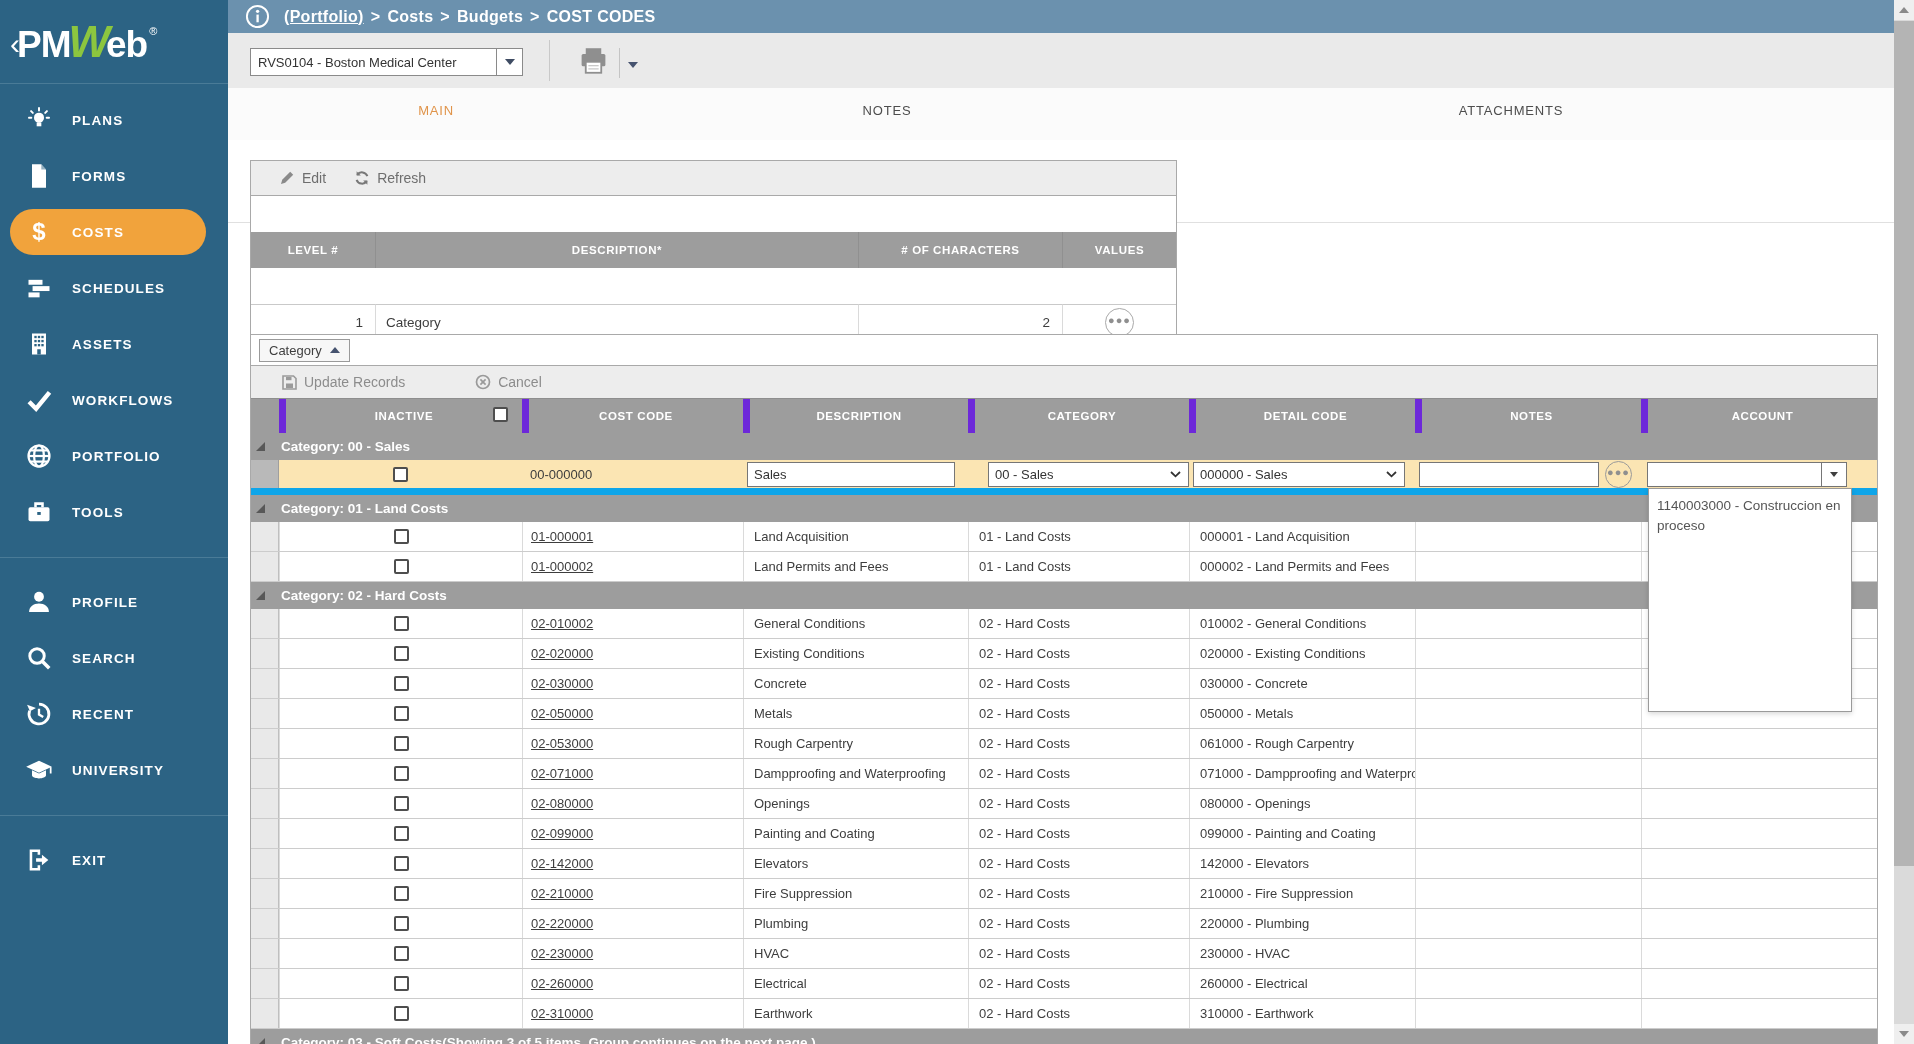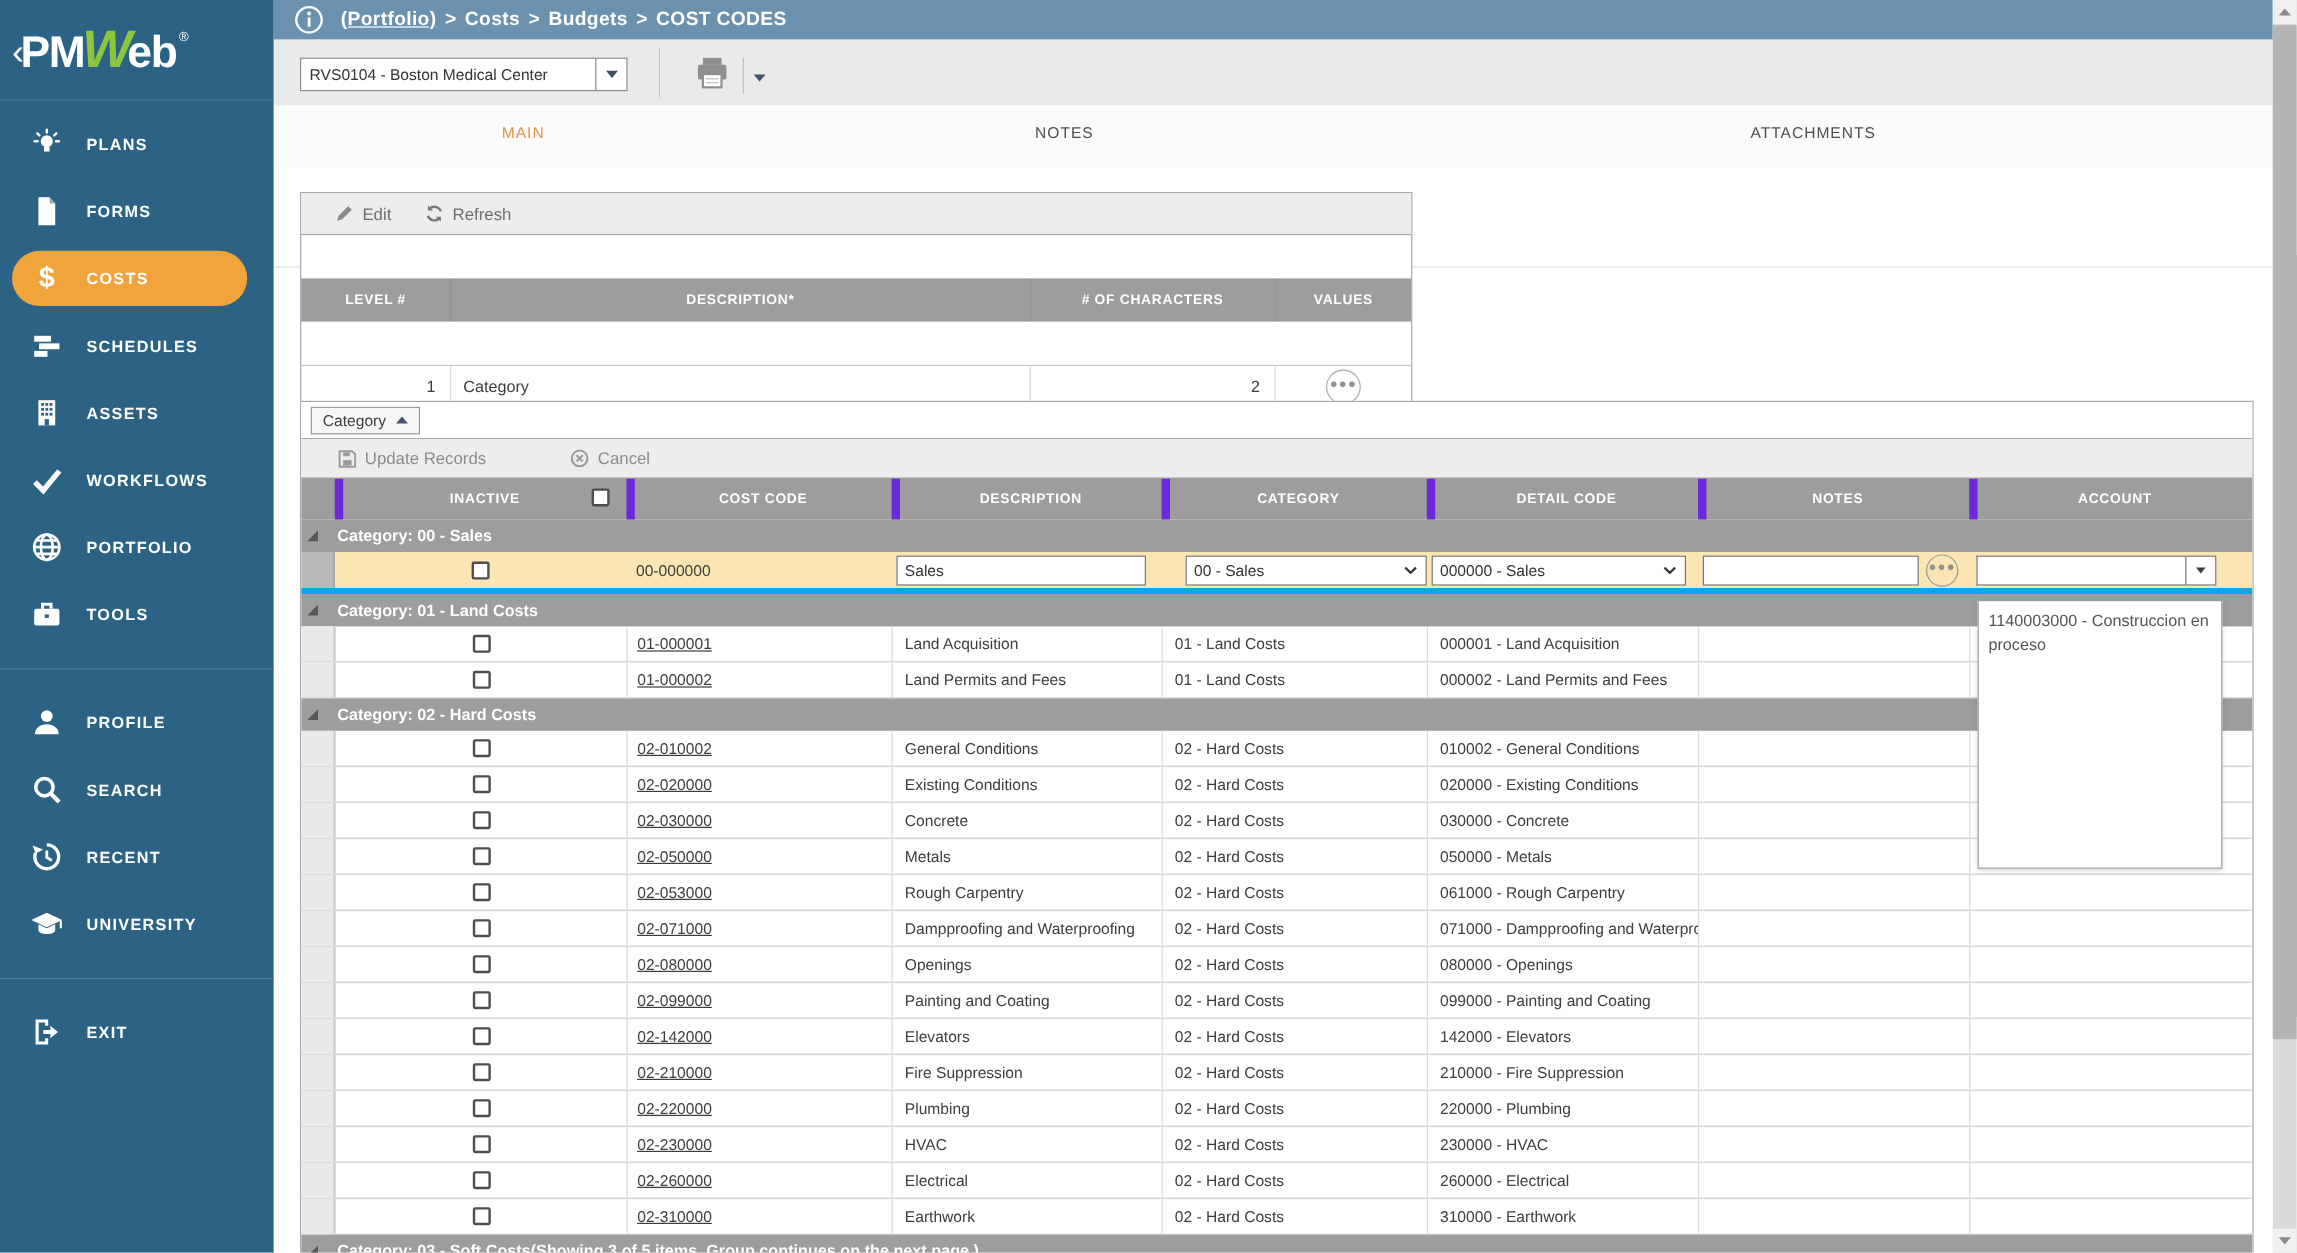--- a/index.html
+++ b/index.html
@@ -98,36 +98,36 @@
   .group-label { color:#fff; font-size:13.5px; margin-left:16px; white-space:nowrap; }
 
   .data-row { height:30px; border-bottom:1px solid #CCCCCC; }
   .data-row .cell { display:flex; align-items:center; border-left:1px solid #DADADA; height:100%; overflow:hidden;
     font-size:13px; color:#3D3D3D; white-space:nowrap; }
   .data-row .cell.c-ind { border-left:none; background:#E9E9E9; border-right:1px solid #BFBFBF; }
   .data-row .cell.c-inactive { justify-content:center; }
   .code-link { color:#3D3D3D; text-decoration:underline; margin-left:8px; cursor:pointer; }
   .cell-pad { padding-left:10px; }
 
-  .edit-row { height:35px; background:#FBE5B3; border-bottom:5px solid #0ea5e9; }
+  .edit-row { height:35px; background:#FBE5B3; border-bottom:7px solid #0ea5e9; }
   .edit-row .cell { display:flex; align-items:center; height:100%; font-size:13px; color:#3D3D3D; }
   .edit-row .cell.c-ind { background:#B9B9B9; border-right:1px solid #9F9F9F; }
   .edit-row .cell.c-inactive { justify-content:center; }
   .edit-input { height:25px; border:1px solid #767676; background:#fff; font-size:13px; color:#333;
     padding:0 6px; font-family:inherit; }
   .fake-select { height:25px; border:1px solid #767676; background:#fff; display:flex; align-items:center;
     cursor:pointer; }
   .fake-select .sval { flex:1; font-size:13px; color:#333; padding-left:6px; white-space:nowrap; overflow:hidden; }
   .fake-select .chev { margin-right:7px; }
   .combo { display:flex; height:25px; }
   .combo input { width:174px; height:25px; border:1px solid #767676; border-right:none; background:#fff; padding:0 6px; font-family:inherit; font-size:13px; }
   .combo .cbtn { width:26px; height:25px; border:1px solid #767676; background:#fff; display:flex; align-items:center; justify-content:center; cursor:pointer; }
   .combo .cbtn .tri { width:0; height:0; border-left:4.5px solid transparent; border-right:4.5px solid transparent; border-top:5.5px solid #3F3F3F; }
 
-  .account-dd { position:absolute; left:1420px; top:500px; width:204px; height:224px; background:#fff;
+  .account-dd { position:absolute; left:1420px; top:488px; width:204px; height:224px; background:#fff;
     border:1px solid #9A9A9A; z-index:60; box-shadow:0 2px 5px rgba(0,0,0,0.15); }
   .dd-option { font-size:13.5px; color:#555; padding:7px 8px; line-height:1.45; cursor:pointer; }
 
   
   .vscroll { position:absolute; right:0; top:0; width:20px; height:1044px; background:#DADADA; z-index:70; }
   .vs-btn { position:absolute; left:0; width:20px; height:20px; background:#EFEFEF; display:flex; align-items:center; justify-content:center; cursor:pointer; }
   .vs-btn.up { top:0; } .vs-btn.down { bottom:0; }
   .vs-tri-up { width:0; height:0; border-left:5px solid transparent; border-right:5px solid transparent; border-bottom:6px solid #8A8A8A; }
   .vs-tri-down { width:0; height:0; border-left:5px solid transparent; border-right:5px solid transparent; border-top:6px solid #8A8A8A; }
   .vs-thumb { position:absolute; left:0; top:21px; width:20px; height:845px; background:#B4B4B4; cursor:pointer; }

